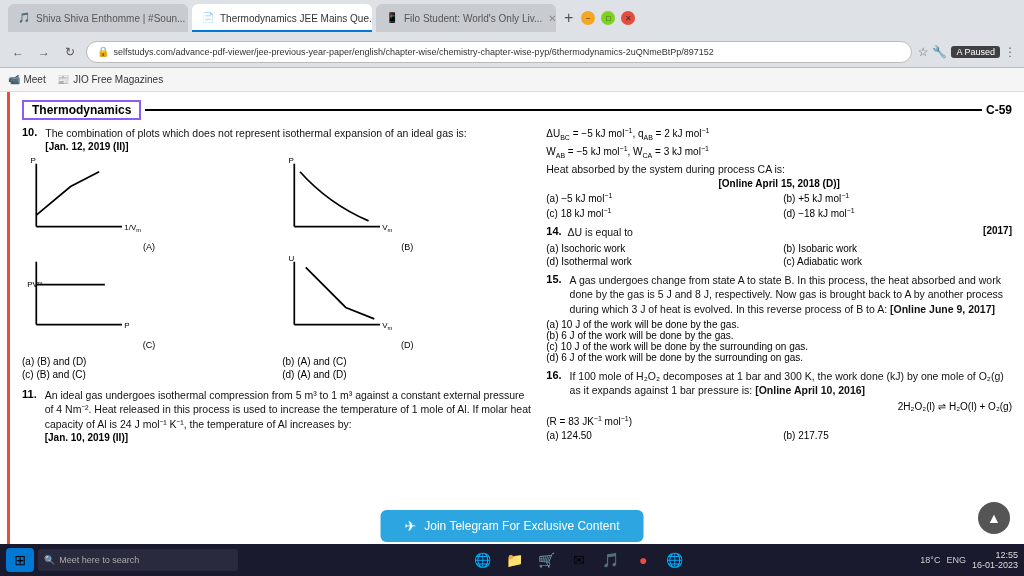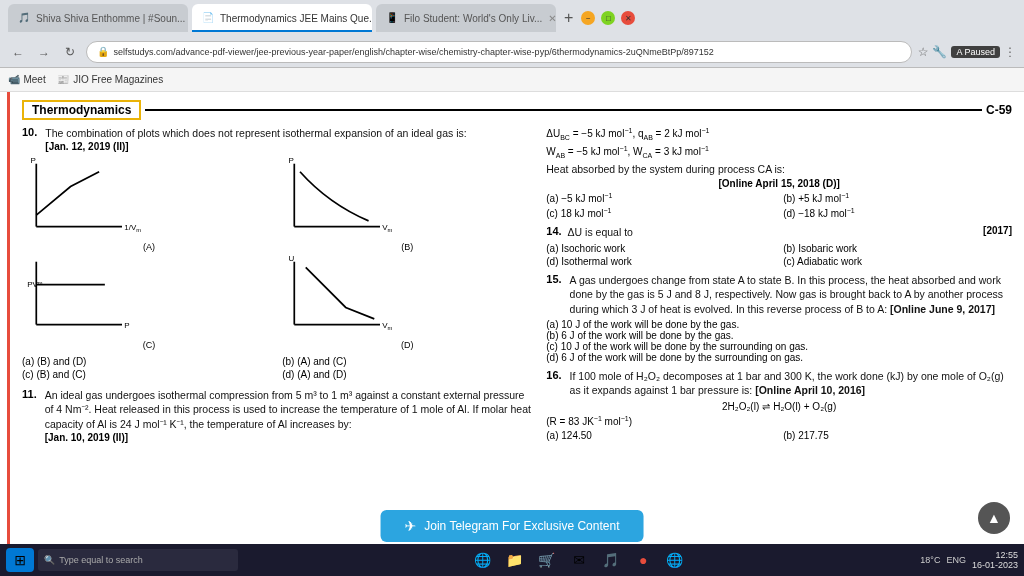--- a/index.html
+++ b/index.html
@@ -345,21 +345,21 @@
       background: #0078d4;
     }
 
     .header-line {
       display: flex;
       align-items: center;
       justify-content: space-between;
       margin-bottom: 6px;
     }
     .section-title-box {
-      border: 2px solid #eab308;
+      border: 2px solid #8b5cf6;
       padding: 1px 8px;
       font-weight: bold;
       font-size: 12px;
       background: #fff;
     }
     .c-number {
       font-weight: bold;
       font-size: 12px;
     }
     .divider-line {
@@ -559,21 +559,21 @@
               <div>(c) 10 J of the work will be done by the surrounding on gas.</div>
               <div>(d) 6 J of the work will be done by the surrounding on gas.</div>
             </div>
           </div>
 
           <div class="question-block">
             <div style="display:flex; gap:4px; align-items:flex-start;">
               <span class="q-number">16.</span>
               <div class="q-text">If 100 mole of H₂O₂ decomposes at 1 bar and 300 K, the work done (kJ) by one mole of O₂(g) as it expands against 1 bar pressure is:  <strong>[Online April 10, 2016]</strong></div>
             </div>
-            <div style="text-align:center; font-size:10px; margin:3px 0;">
+            <div style="text-align:right; font-size:10px; margin:3px 0;">
               2H₂O₂(l) ⇌ H₂O(l) + O₂(g)
             </div>
             <div style="font-size:10px; margin-bottom:2px;">(R = 83 JK<sup>−1</sup> mol<sup>−1</sup>)</div>
             <div class="options-grid">
               <span>(a) 124.50</span>
               <span>(b) 217.75</span>
             </div>
           </div>
         </div>
       </div>
@@ -587,21 +587,21 @@
   </div>
 
   <div class="scroll-top-btn">
     <span>▲</span>
   </div>
 
   <div class="taskbar">
     <div class="taskbar-start">⊞</div>
     <div class="taskbar-search">
       <span>🔍</span>
-      <span>Type equal to search</span>
+      <span>Meet here to search</span>
     </div>
     <div class="taskbar-icons">
       <div class="taskbar-icon">🌐</div>
       <div class="taskbar-icon">📁</div>
       <div class="taskbar-icon">🛒</div>
       <div class="taskbar-icon">✉</div>
       <div class="taskbar-icon">🎵</div>
       <div class="taskbar-icon" style="color:#e74c3c;">●</div>
       <div class="taskbar-icon">🌐</div>
     </div>

